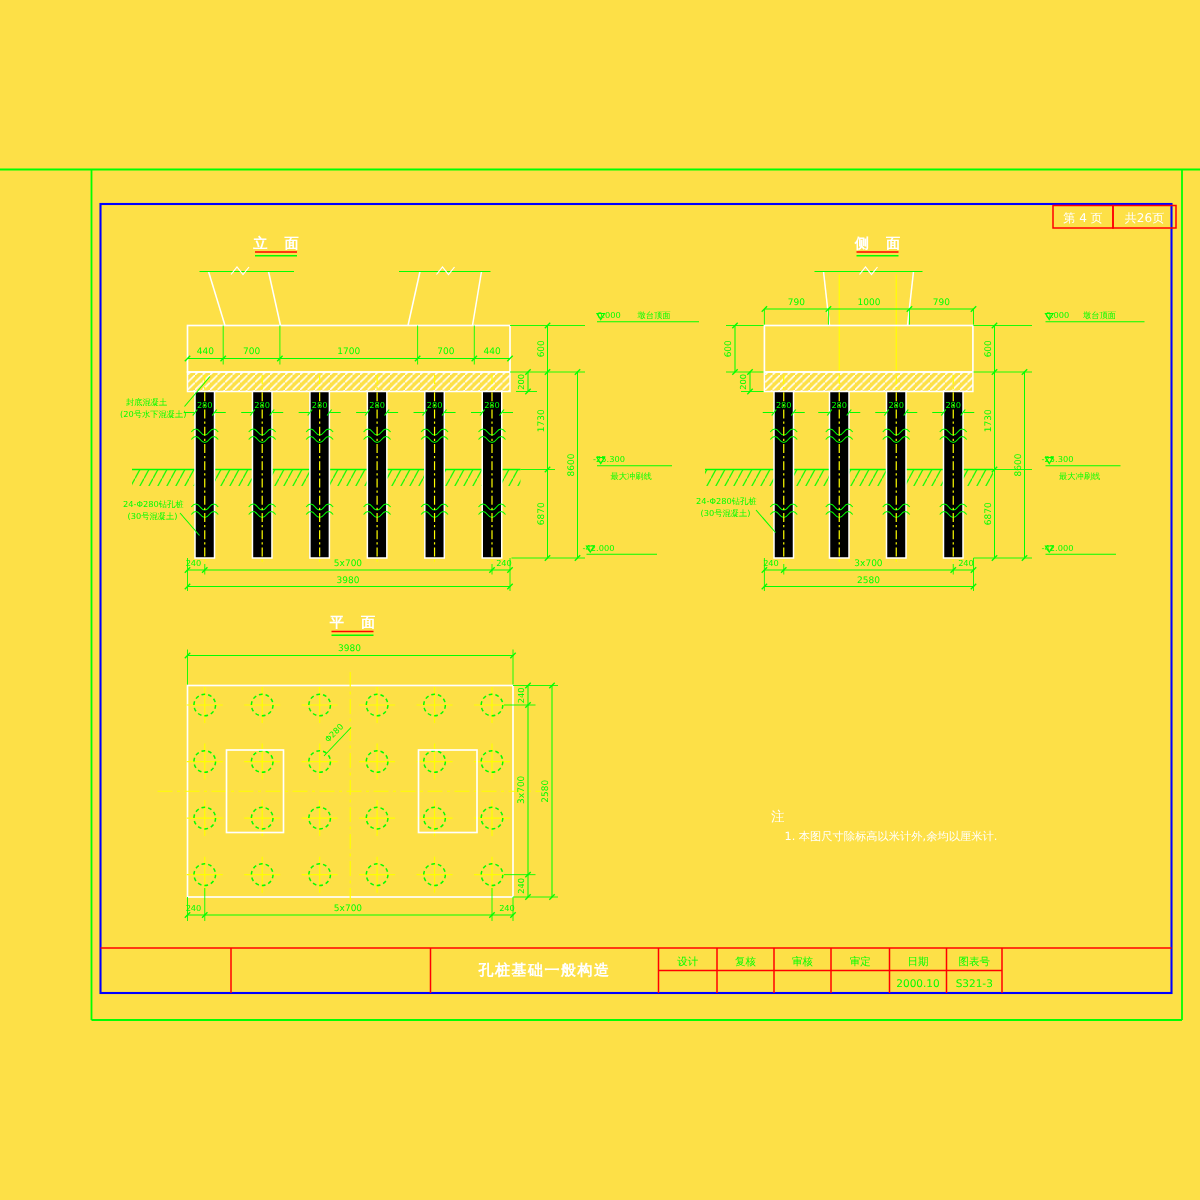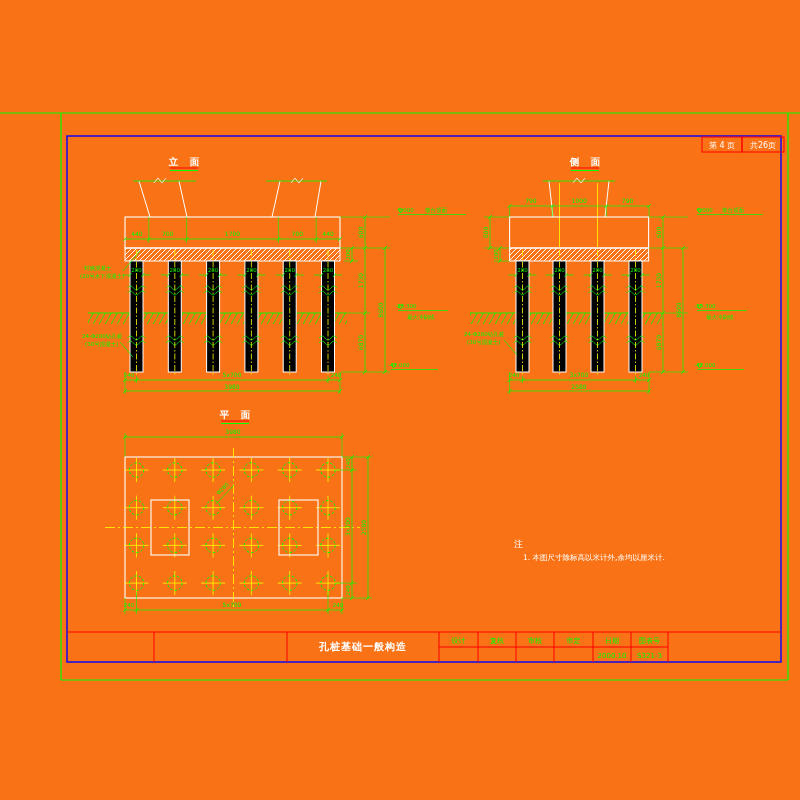--- a/index.html
+++ b/index.html
@@ -1,16 +1,16 @@
 <!DOCTYPE html>
 <html><head>
 <meta charset="utf-8">
 <style>
   html,body{margin:0;padding:0;background:#000;}
-  .sheet{position:relative;width:800px;height:800px;background:#f97316;overflow:hidden;
+  .sheet{position:relative;width:800px;height:800px;background:#fde047;overflow:hidden;
          font-family:"DejaVu Sans",sans-serif;}
   svg text{font-family:"DejaVu Sans",sans-serif;fill:#00ff00;}
   svg .w{fill:#ffffff;}
   svg .dim{font-size:6px;text-anchor:middle;}
   svg .dimS{font-size:5.5px;text-anchor:middle;}
   svg .lbl{font-size:5.5px;}
   svg .vt{font-size:9.5px;letter-spacing:4px;font-weight:bold;text-anchor:middle;}
   svg .note{font-size:7.5px;}
   svg .tb{font-size:7px;text-anchor:middle;}
 </style>

